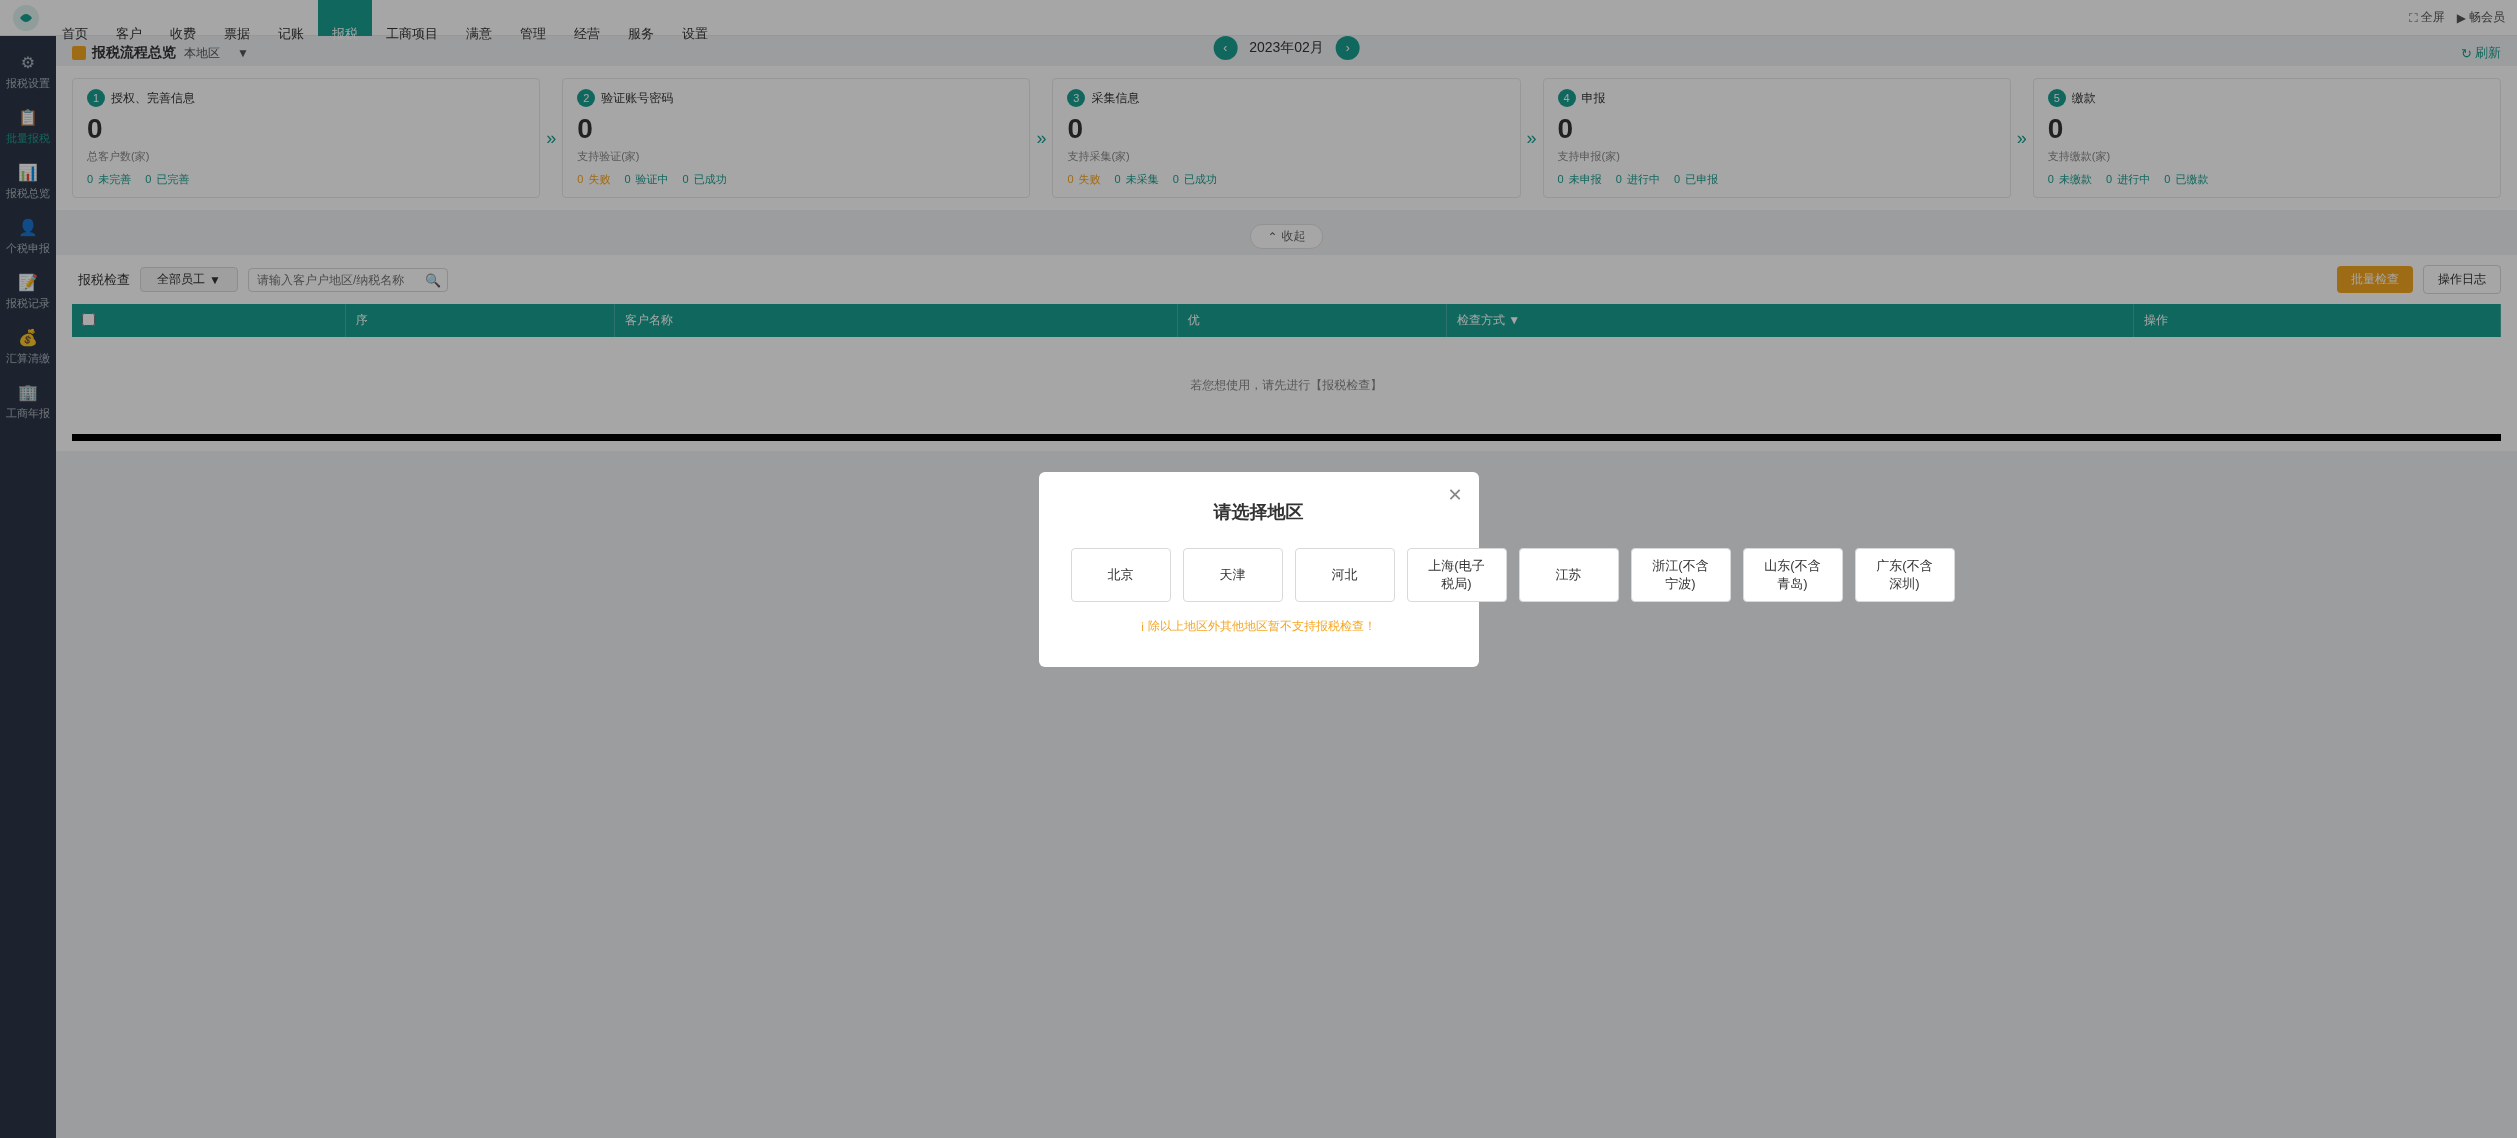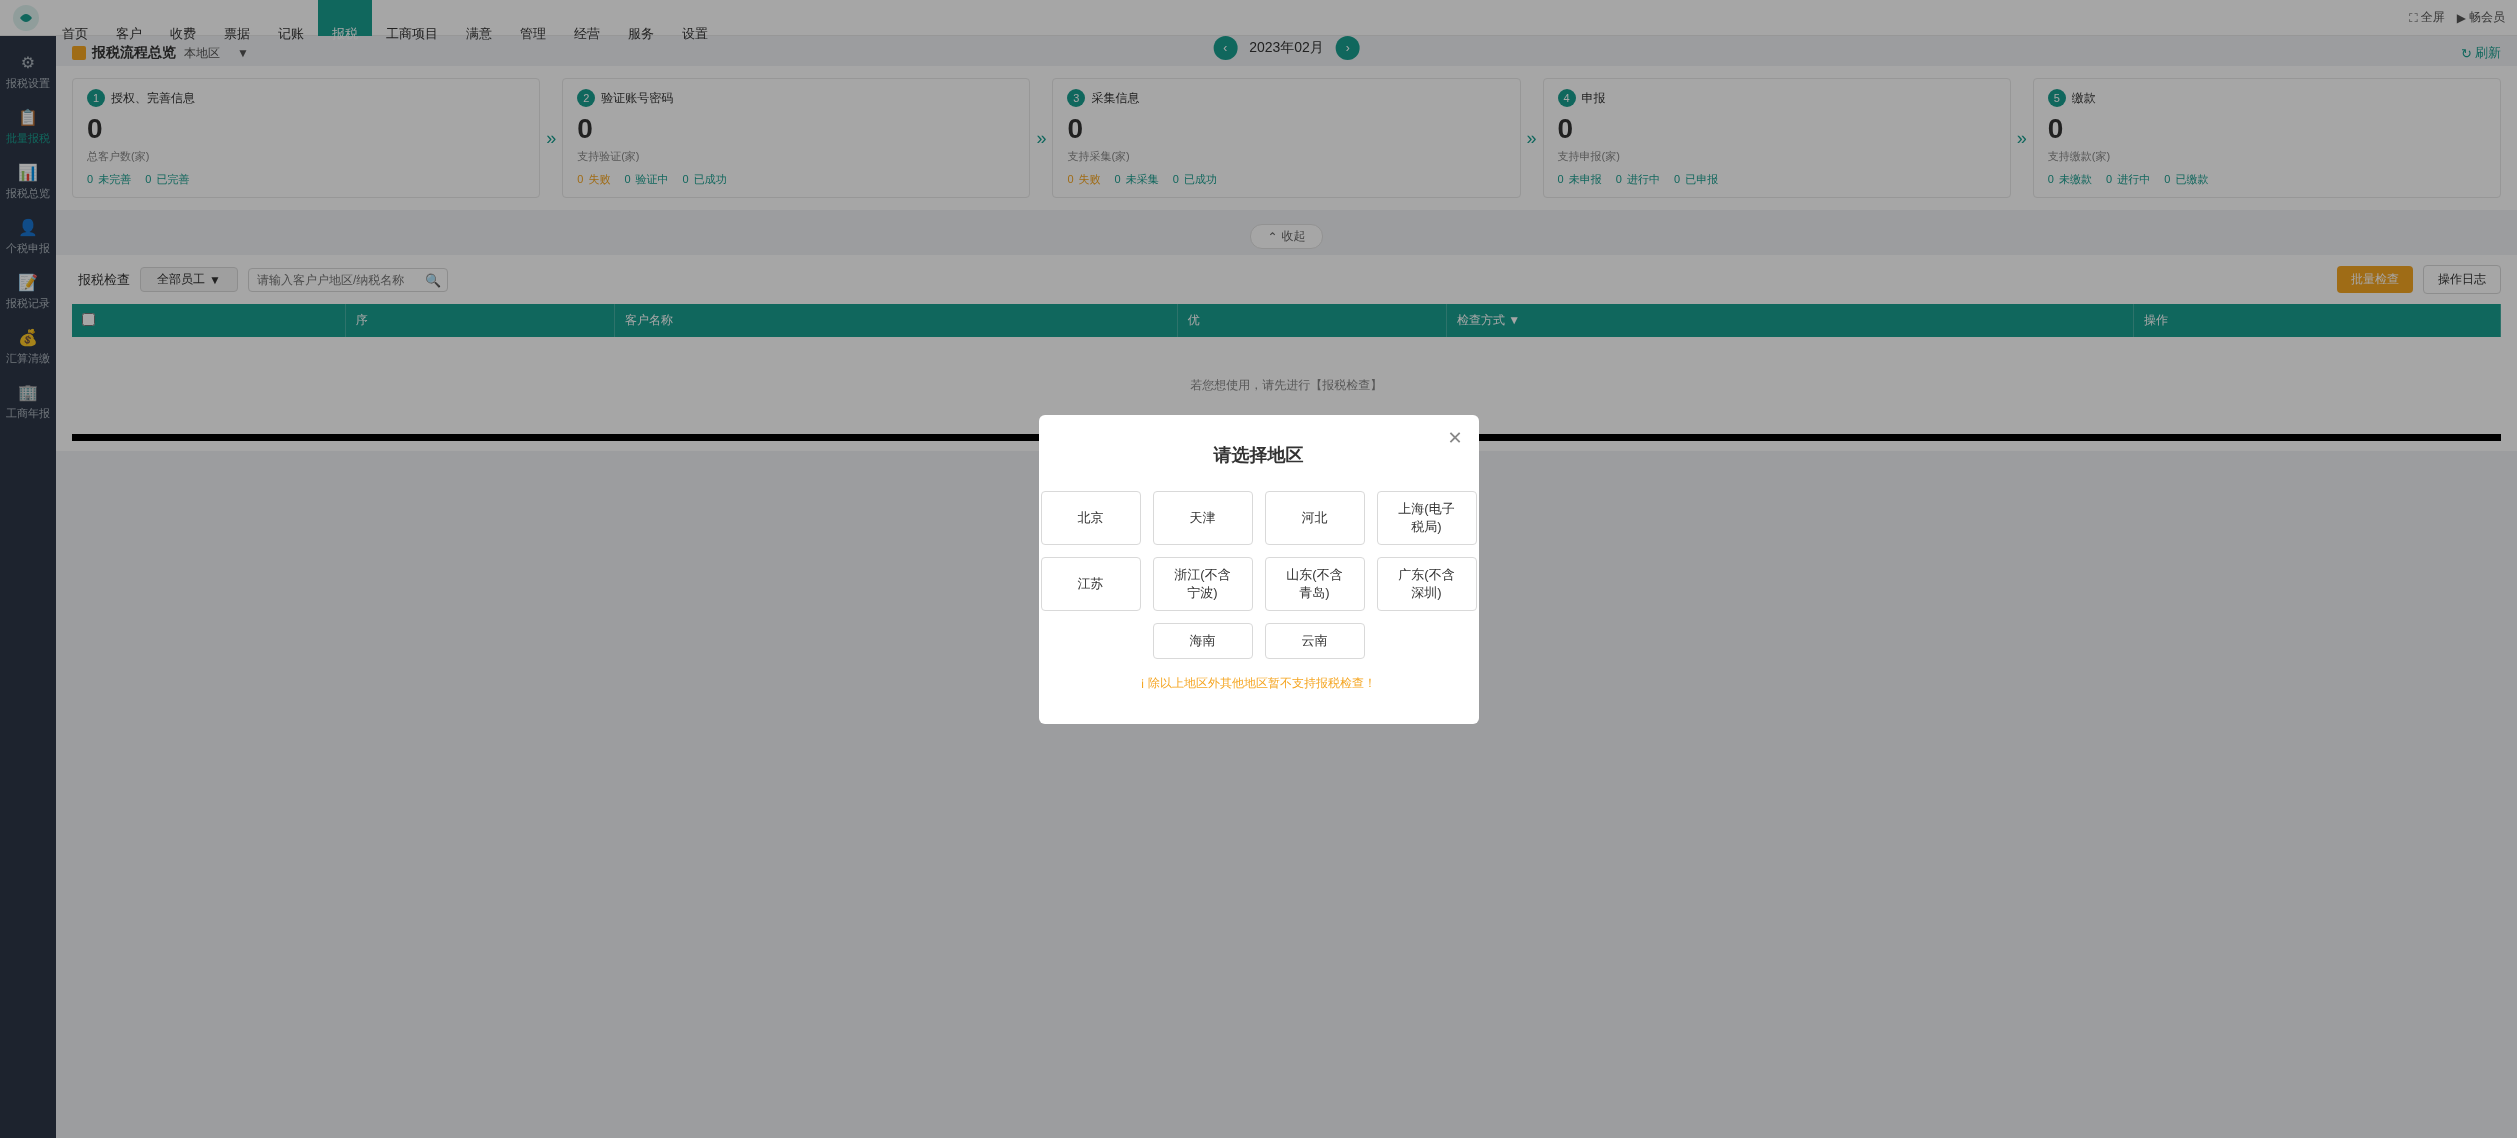--- a/index.html
+++ b/index.html
@@ -370,21 +370,21 @@
       right: 16px;
       font-size: 18px;
       cursor: pointer;
       color: #888;
       background: none;
       border: none;
       line-height: 1;
     }
     .region-grid {
       display: flex;
-      flex-direction: column;
+      flex-direction: row;
       gap: 12px;
     }
     .region-row {
       display: flex;
       gap: 12px;
       justify-content: center;
     }
     .region-btn {
       min-width: 100px;
       padding: 8px 16px;
@@ -705,24 +705,20 @@
         <button class="region-btn">上海(电子税局)</button>
       </div>
 
       <div class="region-row">
         <button class="region-btn">江苏</button>
         <button class="region-btn">浙江(不含宁波)</button>
         <button class="region-btn">山东(不含青岛)</button>
         <button class="region-btn">广东(不含深圳)</button>
       </div>
 
-      <div class="region-row">
-        <button class="region-btn">海南</button>
-        <button class="region-btn">云南</button>
-      </div>
     </div>
 
     <div class="region-note">
       <span>ℹ</span>
       <span>除以上地区外其他地区暂不支持报税检查！</span>
     </div>
   </div>
 </div>
 
 </body></html>

